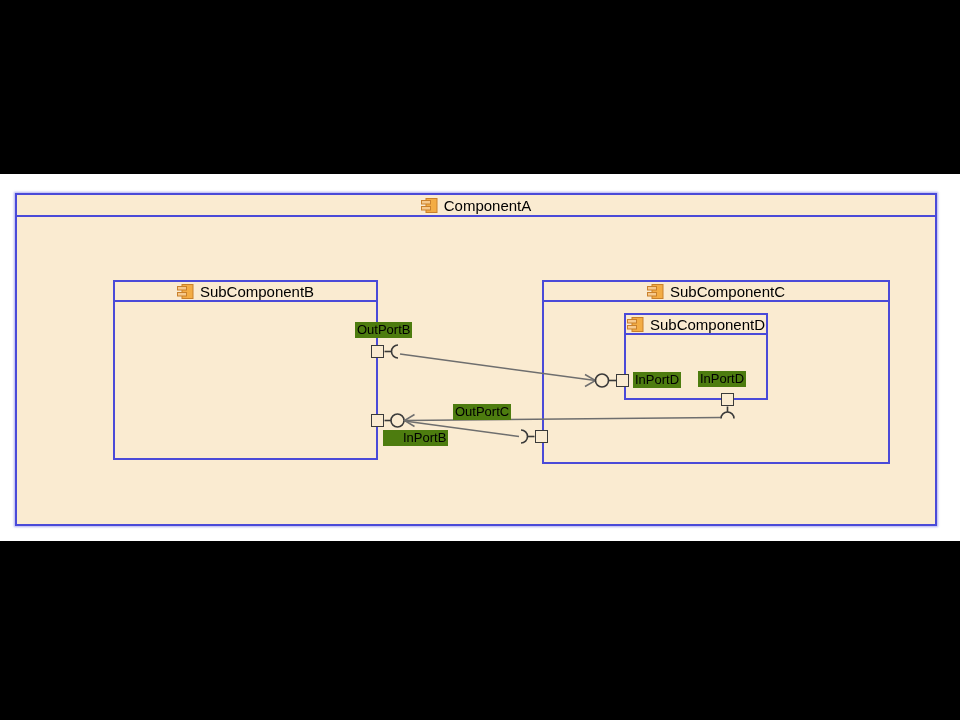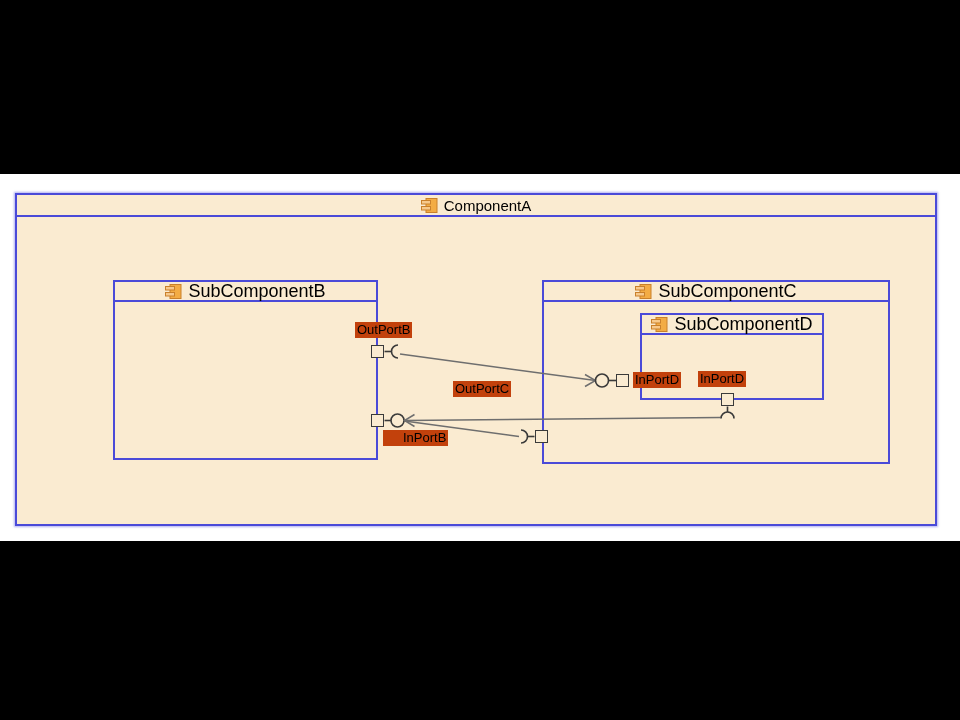--- a/index.html
+++ b/index.html
@@ -15,30 +15,30 @@
   .box .titlebar{
     box-sizing:border-box;width:100%;
     border-bottom:2px solid #4A4AD8;
     display:flex;align-items:center;justify-content:center;gap:6px;
     color:#000;
   }
   #componentA{left:15px;top:193px;width:922px;height:333px;box-shadow:0 0 2px 1px rgba(110,110,230,.55);}
   #componentA .titlebar{height:22px;font-size:15px;}
   #subB{left:113px;top:280px;width:265px;height:180px;}
   #subC{left:542px;top:280px;width:348px;height:184px;}
-  #subD{left:640px;top:313px;width:184px;height:87px;}
-  #subB .titlebar,#subC .titlebar,#subD .titlebar{height:20px;font-size:18px;}
+  #subD{left:624px;top:313px;width:144px;height:87px;}
+  #subB .titlebar,#subC .titlebar,#subD .titlebar{height:20px;font-size:15px;}
   .comp-icon{flex:0 0 auto;display:block;}
   svg.overlay{position:absolute;left:0;top:0;width:960px;height:720px;z-index:5;pointer-events:none;}
   .port{
     position:absolute;box-sizing:border-box;width:13px;height:13px;
     background:#FAEBD1;border:1.5px solid #3A3A3A;z-index:6;
   }
   .port-label{
-    position:absolute;z-index:7;background:#c2410c;color:#000;
+    position:absolute;z-index:7;background:#4d7c0f;color:#000;
     font-size:13px;line-height:16px;padding:0 2px;white-space:nowrap;
   }
 </style>
 </head>
 <body>
 
 <div class="slide"></div>
 
 <div class="box" id="componentA">
   <div class="titlebar">
@@ -111,15 +111,15 @@
 </svg>
 
 <div class="port" style="left:371px;top:345px;"></div>
 <div class="port" style="left:371px;top:414px;"></div>
 <div class="port" style="left:535px;top:430px;"></div>
 <div class="port" style="left:616px;top:374px;"></div>
 <div class="port" style="left:721px;top:393px;"></div>
 
 <div class="port-label" style="left:355px;top:322px;">OutPortB</div>
 <div class="port-label" style="left:383px;top:430px;padding-left:20px;">InPortB</div>
-<div class="port-label" style="left:453px;top:381px;">OutPortC</div>
+<div class="port-label" style="left:453px;top:404px;">OutPortC</div>
 <div class="port-label" style="left:633px;top:372px;">InPortD</div>
 <div class="port-label" style="left:698px;top:371px;">InPortD</div>
 
 </body></html>

